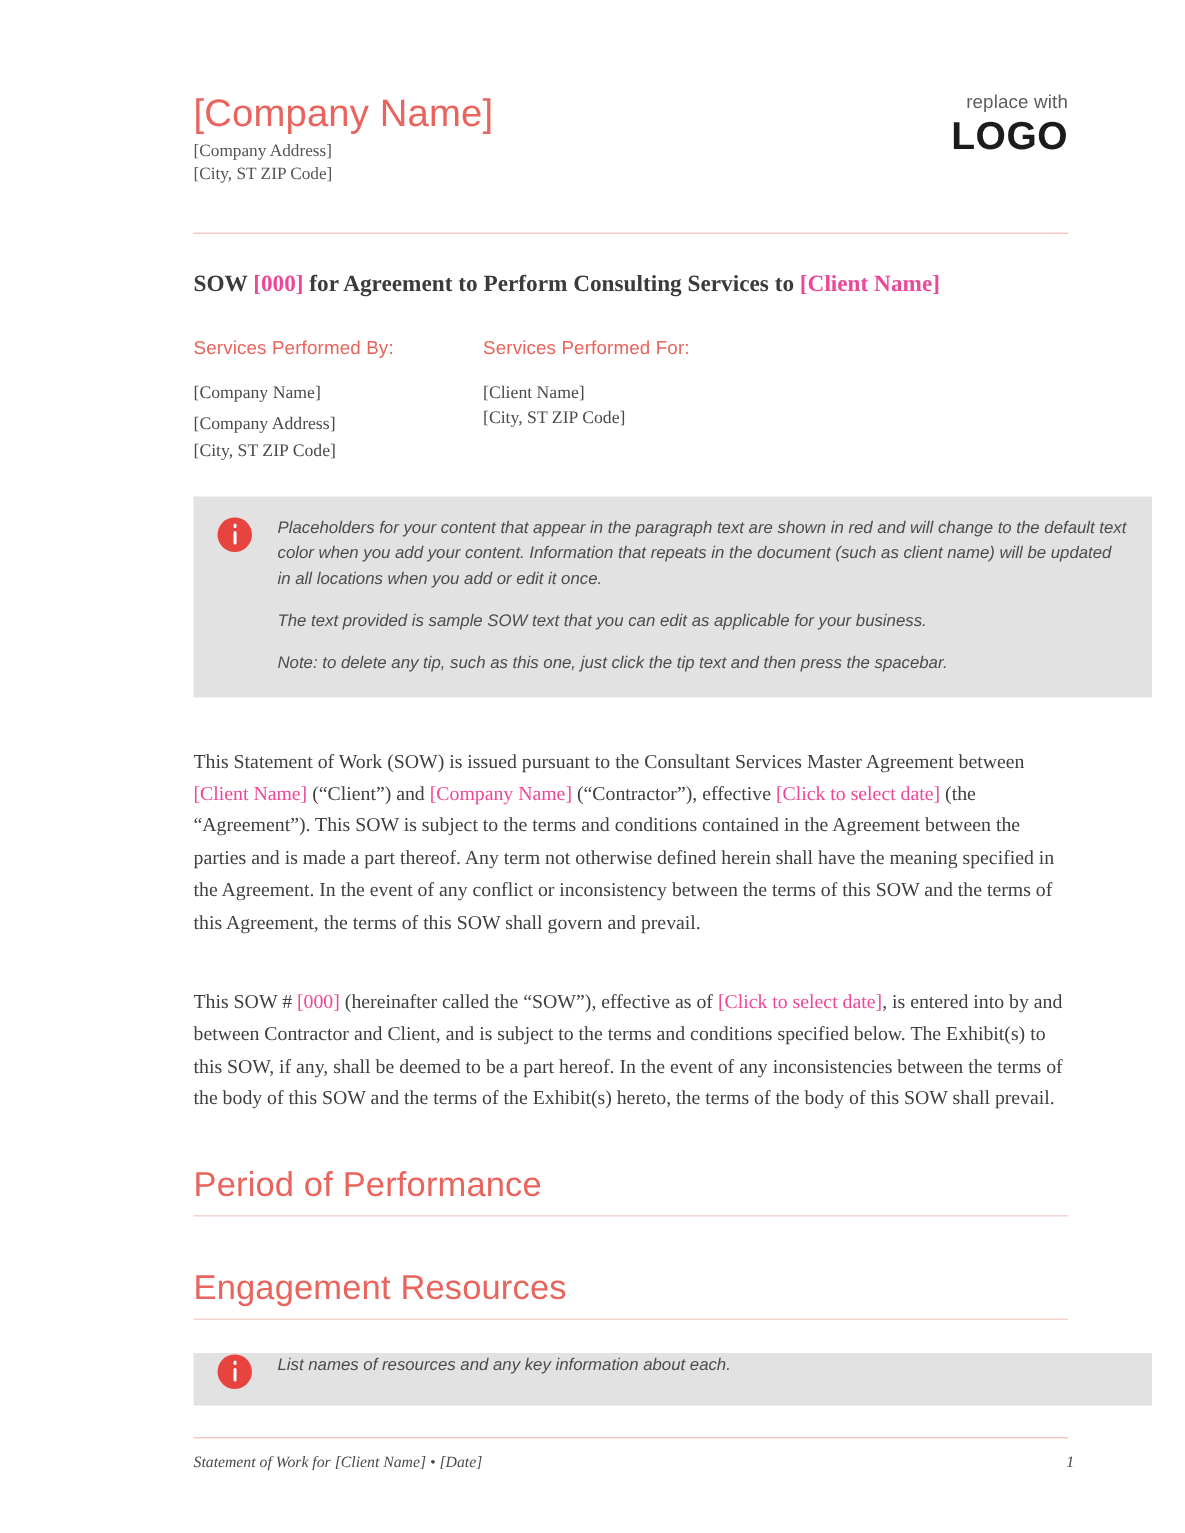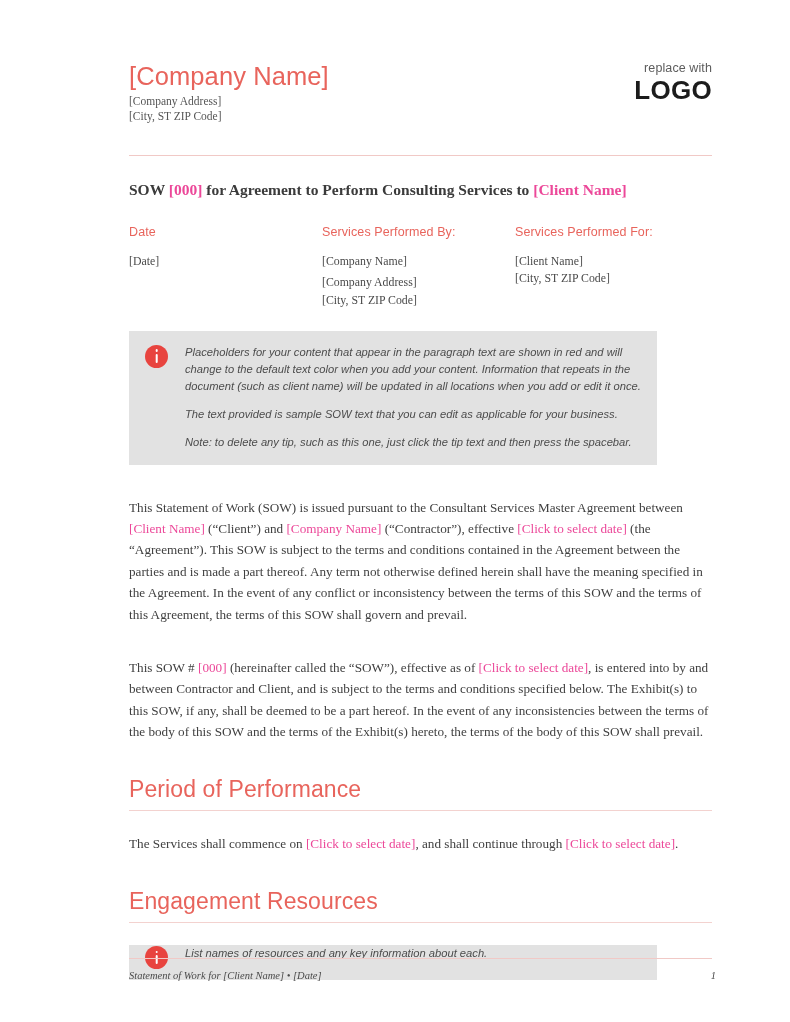--- a/index.html
+++ b/index.html
@@ -119,21 +119,21 @@
     font-size: 11.8px;
     color: #4a4a4a;
     margin-top: 14px;
     line-height: 1.45;
   }
   .svc-body .gap { margin-top: 4px; }
 
   
   .tipbox {
     margin-top: 22px;
-    width: 528px;
+    width: 639px;
     background: #e2e2e2;
     padding: 13px 16px 14px 16px;
     box-sizing: border-box;
     display: flex;
     align-items: flex-start;
   }
   .tipbox.small { padding-top: 0; padding-bottom: 11px; }
   .tip-icon {
     width: 23px;
     height: 23px;
@@ -244,26 +244,20 @@
         <div class="logo-replace">replace with</div>
         <div class="logo-word">LOGO</div>
       </div>
     </div>
 
     <div class="rule-top"></div>
 
     <div class="sow-title"><span>SOW </span><span class="ph">[000]</span><span> for Agreement to Perform Consulting Services to </span><span class="ph">[Client Name]</span></div>
 
     <div class="svc-table">
-      <div class="svc-col c1">
-        <div class="svc-head">Date</div>
-        <div class="svc-body">
-          <div>[Date]</div>
-        </div>
-      </div>
       <div class="svc-col c2">
         <div class="svc-head">Services Performed By:</div>
         <div class="svc-body">
           <div>[Company Name]</div>
           <div class="gap">[Company Address]</div>
           <div>[City, ST  ZIP Code]</div>
         </div>
       </div>
       <div class="svc-col c3">
         <div class="svc-head">Services Performed For:</div>
@@ -282,21 +276,20 @@
         <p>Note: to delete any tip, such as this one, just click the tip text and then press the spacebar.</p>
       </div>
     </div>
 
     <div class="body-para"><span>This Statement of Work (SOW) is issued pursuant to the Consultant Services Master Agreement between </span><span class="ph">[Client Name]</span><span> (“Client”) and </span><span class="ph">[Company Name]</span><span> (“Contractor”), effective </span><span class="ph">[Click to select date]</span><span> (the “Agreement”). This SOW is subject to the terms and conditions contained in the Agreement between the parties and is made a part thereof. Any term not otherwise defined herein shall have the meaning specified in the Agreement. In the event of any conflict or inconsistency between the terms of this SOW and the terms of this Agreement, the terms of this SOW shall govern and prevail.</span></div>
 
     <div class="body-para"><span>This SOW # </span><span class="ph">[000]</span><span> (hereinafter called the “SOW”), effective as of </span><span class="ph">[Click to select date]</span><span>, is entered into by and between Contractor and Client, and is subject to the terms and conditions specified below. The Exhibit(s) to this SOW, if any, shall be deemed to be a part hereof. In the event of any inconsistencies between the terms of the body of this SOW and the terms of the Exhibit(s) hereto, the terms of the body of this SOW shall prevail.</span></div>
 
     <div class="section-h">Period of Performance</div>
     <div class="section-rule"></div>
-    <div class="body-para tight"><span>The Services shall commence on </span><span class="ph">[Click to select date]</span><span>, and shall continue through </span><span class="ph">[Click to select date]</span><span>.</span></div>
 
     <div class="section-h">Engagement Resources</div>
     <div class="section-rule"></div>
     <div class="tipbox small">
       <div class="tip-icon"></div>
       <div class="tip-text">
         <p>List names of resources and any key information about each.</p>
       </div>
     </div>
 

